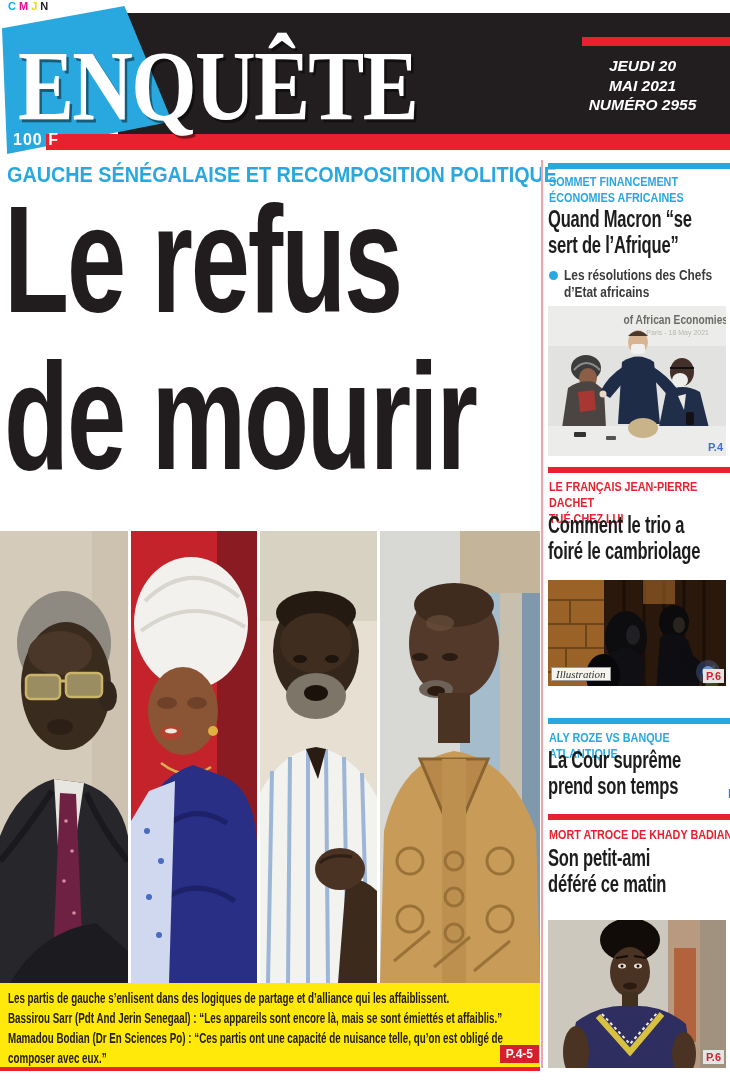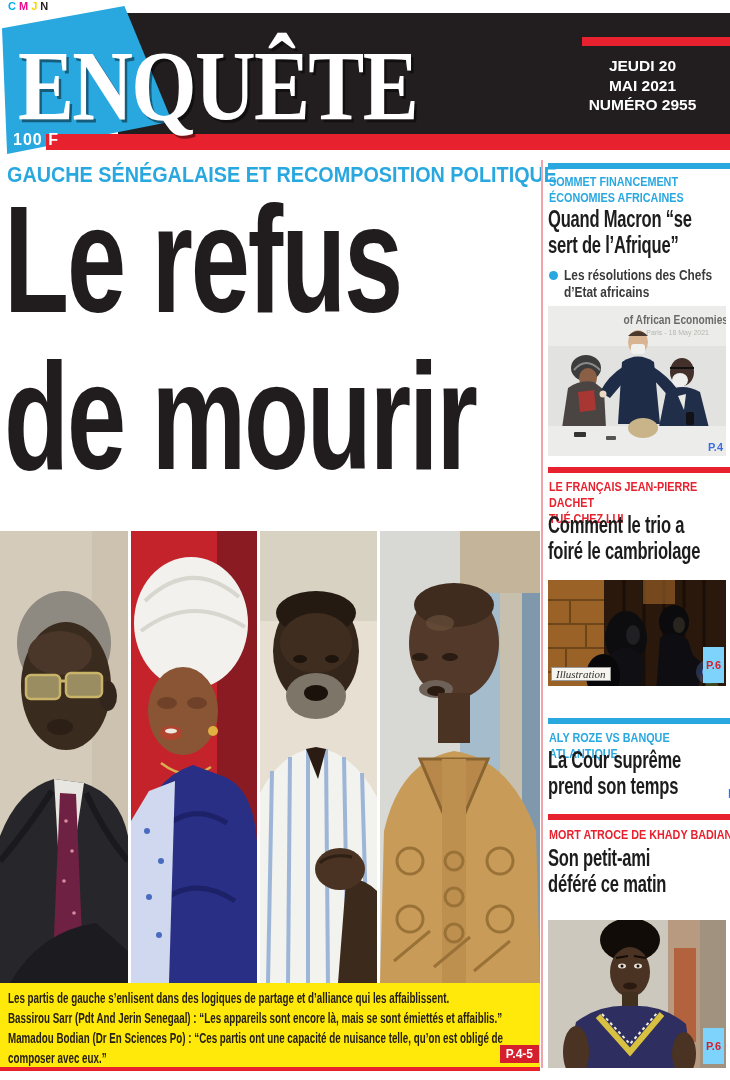--- a/index.html
+++ b/index.html
@@ -12,21 +12,21 @@
   #mast-black{left:118px;top:13px;width:612px;height:121px;background:#221d1e;}
   #mast-blue{left:2px;top:6px;width:170px;height:148px;background:#29a8e0;
              clip-path:polygon(0 15%,72% 0%,100% 78%,3% 100%);}
   #mast-redstripe{left:46px;top:134px;width:684px;height:16px;background:#e8212f;}
   #logo{left:18px;top:36px;width:500px;color:#ffffff;font-family:"Liberation Serif",serif;
         font-weight:bold;font-size:100px;line-height:1;letter-spacing:-2px;
         transform:scaleX(.84);transform-origin:0 0;text-shadow:3px 3px 0 rgba(0,0,0,.45);z-index:5;}
   #price{left:13px;top:131px;color:#fff;font-weight:bold;font-size:16px;letter-spacing:1px;z-index:6;}
   #date-bar{left:582px;top:37px;width:148px;height:9px;background:#e8212f;}
   #issue{left:555px;top:56px;width:175px;text-align:center;color:#ffffff;font-weight:bold;
-         font-size:15.5px;line-height:19.5px;}
+         font-size:15.5px;line-height:19.5px;font-style:italic;}
   #cmjn{left:8px;top:0px;font-weight:bold;font-size:11px;letter-spacing:3px;}
 
   
   #kicker{left:7px;top:162px;width:620px;color:#29a8e0;font-weight:bold;font-size:22px;
           transform:scaleX(.9);transform-origin:0 0;}
   .h1line{left:4px;color:#211d1e;font-weight:bold;font-size:152px;line-height:1;
           letter-spacing:-3px;width:800px;transform:scaleX(.70);transform-origin:0 0;}
 
   
   .strip-photo{top:531px;height:452px;overflow:hidden;background:#ccc;}
@@ -44,21 +44,21 @@
   .bar-red{background:#e8212f;}
   .s-kicker{left:549px;width:240px;font-weight:bold;font-size:13.5px;line-height:16px;
             transform:scaleX(.80);transform-origin:0 0;}
   .k-blue{color:#29a8e0;}
   .k-red{color:#e8212f;}
   .s-head{left:548px;width:260px;color:#1d1c1c;font-weight:bold;font-size:23px;line-height:26px;
           letter-spacing:-.3px;transform:scaleX(.72);transform-origin:0 0;}
   .s-photo{left:548px;width:178px;overflow:hidden;}
   .pageref-blue{color:#3a6fe0;font-weight:bold;font-size:11px;margin-left:28px;}
   .pageref-red{color:#d61f2c;font-weight:bold;font-size:11px;}
-  .chip{background:#7dd3fc;padding:12px 3px;}
+  .chip{background:#e5e5e5;padding:1px 3px;}
   #bullet-row{left:549px;top:267px;width:230px;display:flex;gap:6px;align-items:flex-start;}
   #bullet-dot{width:9px;height:9px;border-radius:50%;background:#29a8e0;margin-top:4px;flex:0 0 auto;}
   #bullet-text{color:#3b3b3b;font-weight:bold;font-size:14.5px;line-height:17px;
                transform:scaleX(.82);transform-origin:0 0;}
   #backdrop-title{left:10px;top:7px;color:#6a6a66;font-size:12px;font-weight:bold;
                   transform:scaleX(.85);transform-origin:0 0;width:200px;}
   #backdrop-sub{left:11px;top:23px;color:#b6b6b0;font-size:7px;width:150px;}
   #illustration-cap{left:3px;bottom:5px;background:#f5f4ee;color:#33302a;
                     font-family:"Liberation Serif",serif;font-style:italic;font-size:11px;
                     padding:0 4px;border:1px solid #999;}

